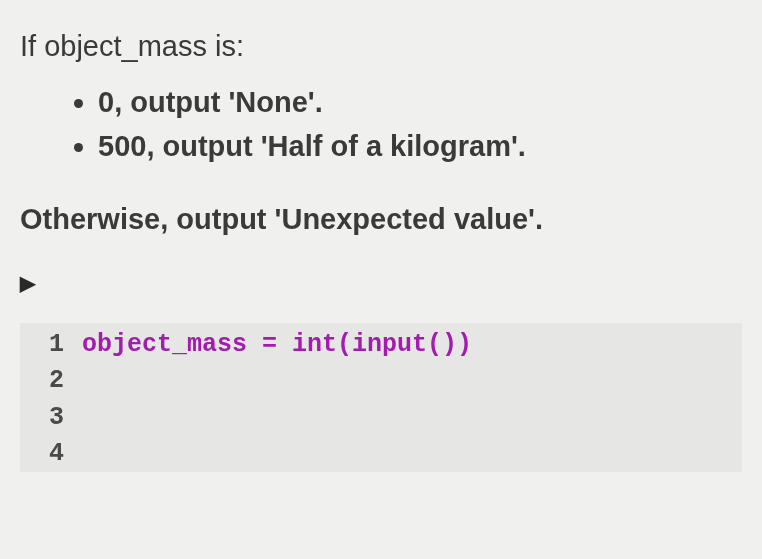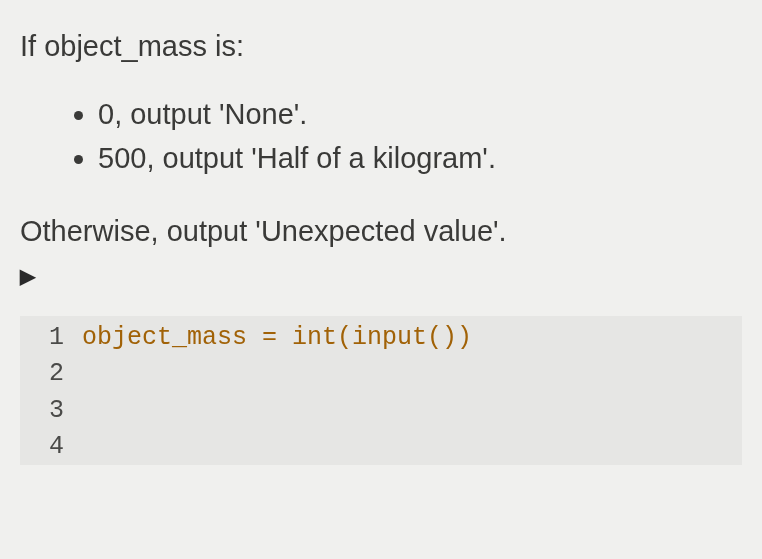--- a/index.html
+++ b/index.html
@@ -1,48 +1,49 @@
 <!DOCTYPE html>
 <html><head>
   <meta charset="utf-8">
   <style>
     * {
       margin: 0;
       padding: 0;
       box-sizing: border-box;
+      font-weight: bold;
     }
     body {
       width: 762px;
       height: 559px;
       background: #f0f0ee;
       font-family: Arial, Helvetica, sans-serif;
       color: #2a2a2a;
       padding: 30px 20px 0 20px;
       overflow: hidden;
     }
     .intro {
       font-size: 29px;
       font-weight: 400;
       color: #3a3a38;
-      margin-bottom: 30px;
+      margin-bottom: 18px;
     }
     .bullets {
       list-style: disc;
       padding-left: 78px;
       margin-bottom: 35px;
     }
     .bullets li {
       font-size: 29px;
       color: #3a3a38;
       line-height: 1.5;
     }
     .otherwise {
       font-size: 29px;
       color: #3a3a38;
-      margin-bottom: 16px;
+      margin-bottom: 35px;
     }
     .examples-toggle {
       display: flex;
       align-items: center;
       gap: 10px;
       font-size: 27px;
       font-weight: bold;
       color: #2a2a2a;
       margin-bottom: 28px;
       cursor: pointer;
@@ -61,21 +62,21 @@
       display: flex;
       align-items: baseline;
     }
     .lineno {
       width: 62px;
       text-align: right;
       padding-right: 18px;
       color: #4a4a48;
     }
     .code-text {
-      color: #a16207;
+      color: #a21caf;
       white-space: pre;
     }
     .cursor-box {
       display: inline-block;
       width: 8px;
       height: 22px;
       background: rgba(150,150,150,0.5);
       vertical-align: text-bottom;
       margin-right: 0px;
     }

